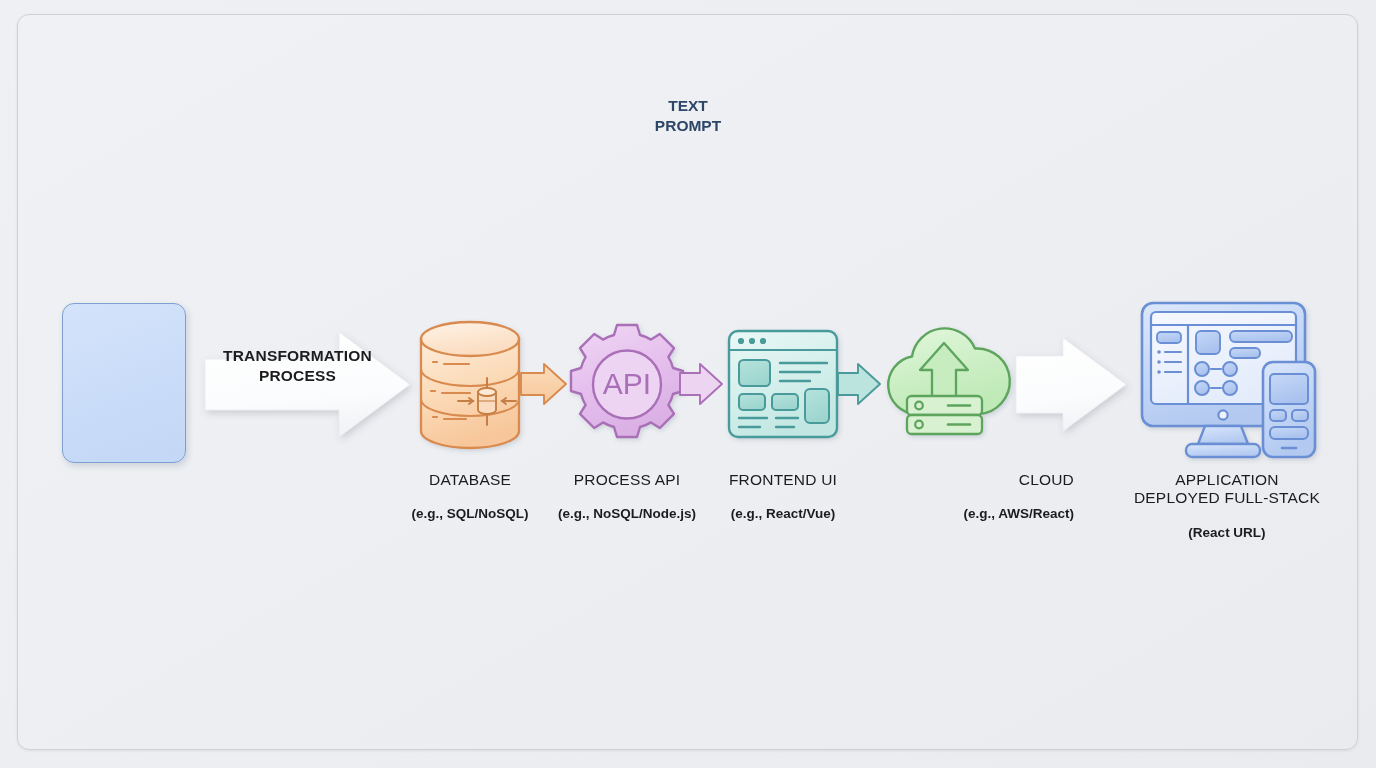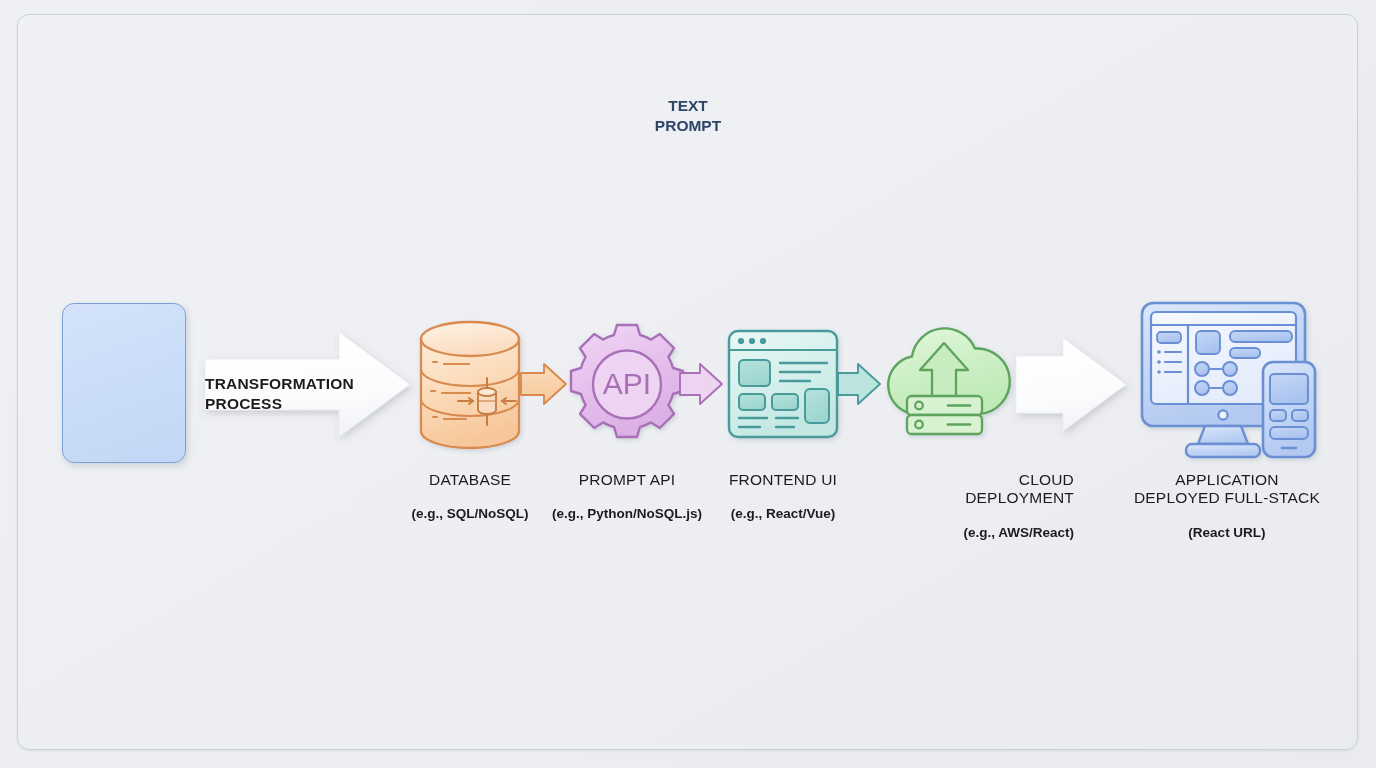--- a/index.html
+++ b/index.html
@@ -85,22 +85,23 @@
     font-size: 15.5px;
     font-weight: bold;
     color: #2d4566;
     line-height: 1.3;
   }
 
   
   .big-arrow-text {
     position: absolute;
     left: 205px;
-    top: 374px;
+    top: 346px;
     width: 185px;
+    text-align: center;
     font-size: 15.5px;
     font-weight: bold;
     color: #1c1c1e;
     line-height: 1.28;
     letter-spacing: 0.2px;
     z-index: 4;
   }
 
   svg { display: block; overflow: visible; }
 </style>
@@ -335,32 +336,31 @@
       <div>TRANSFORMATION</div>
       <div>PROCESS</div>
     </div>
 
     <div class="labels" style="left:340px; top:471px;">
       <div class="lbl-main">DATABASE</div>
       <div class="lbl-sub">(e.g., SQL/NoSQL)</div>
     </div>
 
     <div class="labels" style="left:497px; top:471px;">
-      <div class="lbl-main">PROMPT API</div>
-      <div class="lbl-sub">(e.g., Python/NoSQL.js)</div>
+      <div class="lbl-main">PROCESS API</div>
+      <div class="lbl-sub">(e.g., NoSQL/Node.js)</div>
     </div>
 
     <div class="labels" style="left:653px; top:471px;text-align:center;">
       <div class="lbl-main">FRONTEND UI</div>
       <div class="lbl-sub">(e.g., React/Vue)</div>
     </div>
 
     <div class="labels" style="left:814px; top:471px;text-align:right;">
       <div class="lbl-main">CLOUD</div>
-      <div class="lbl-main">DEPLOYMENT</div>
       <div class="lbl-sub">(e.g., AWS/React)</div>
     </div>
 
     <div class="labels" style="left:1097px; top:471px;">
       <div class="lbl-main">APPLICATION</div>
       <div class="lbl-main">DEPLOYED FULL-STACK</div>
       <div class="lbl-sub">(React URL)</div>
     </div>
 
   </div>

